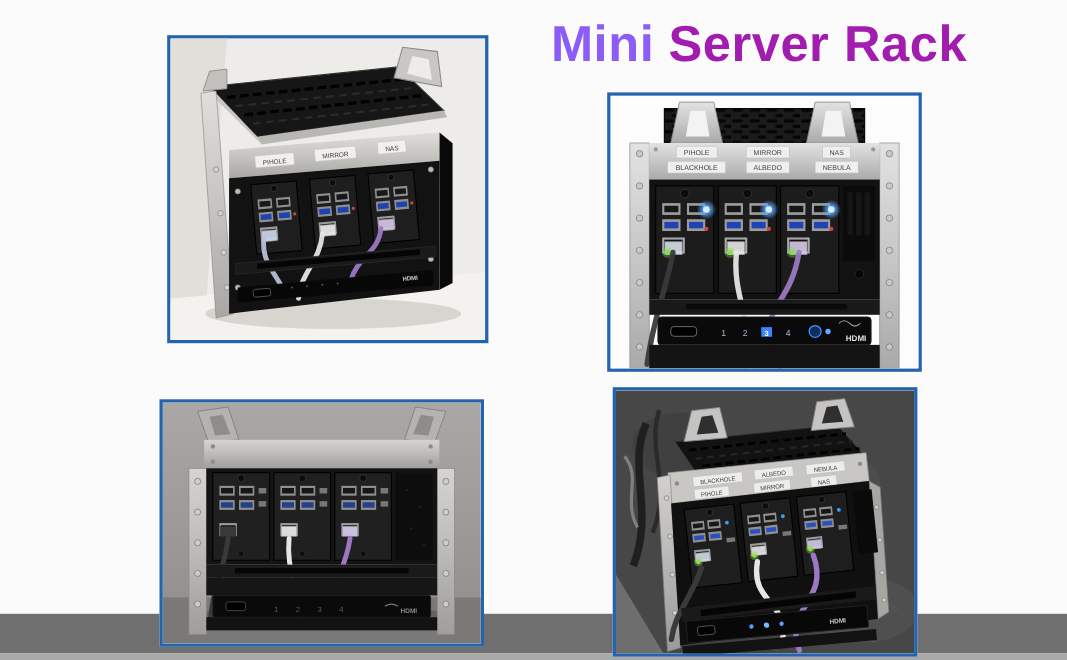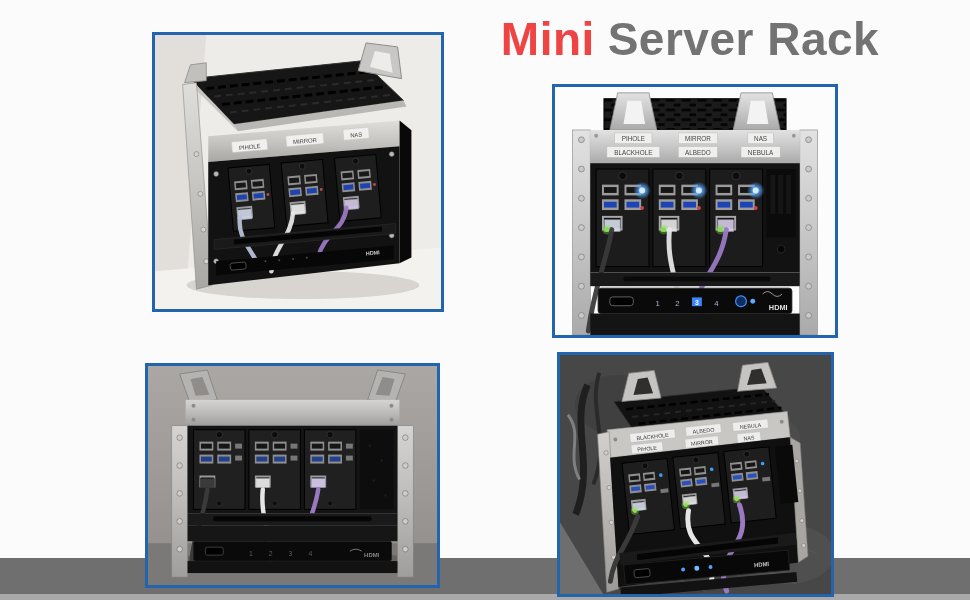--- a/index.html
+++ b/index.html
@@ -2,22 +2,22 @@
 <html><head>
 <meta charset="utf-8">
 <style>
   html,body{margin:0;padding:0;background:#ffffff;}
   body{font-family:"Liberation Sans",sans-serif;}
   .canvas{position:relative;width:970px;height:600px;background:#fbfbfb;overflow:hidden;}
   .floor-dark{position:absolute;left:0;top:558px;width:970px;height:36px;background:#6f6f6f;}
   .floor-light{position:absolute;left:0;top:594px;width:970px;height:6px;background:#a9a9a9;}
   .title{position:absolute;left:470px;top:10px;width:440px;text-align:center;
          font-size:46px;font-weight:bold;letter-spacing:0.5px;line-height:58px;white-space:nowrap;}
-  .title .hl{color:#ef4444;}
-  .title .rest{color:#737373;margin-left:0.28em;}
+  .title .hl{color:#8b5cf6;}
+  .title .rest{color:#a21caf;margin-left:0.28em;}
   .photo{position:absolute;box-sizing:border-box;border:3px solid #2264ae;background:#fff;}
   .photo svg{display:block;width:100%;height:100%;}
   .photo svg text{font-family:"Liberation Sans",sans-serif;}
   .p1{left:152px;top:32px;width:292px;height:280px;}
   .p2{left:552px;top:84px;width:286px;height:254px;}
   .p3{left:145px;top:363px;width:295px;height:225px;}
   .p4{left:557px;top:352px;width:277px;height:245px;}
 </style>
 </head>
 <body>

